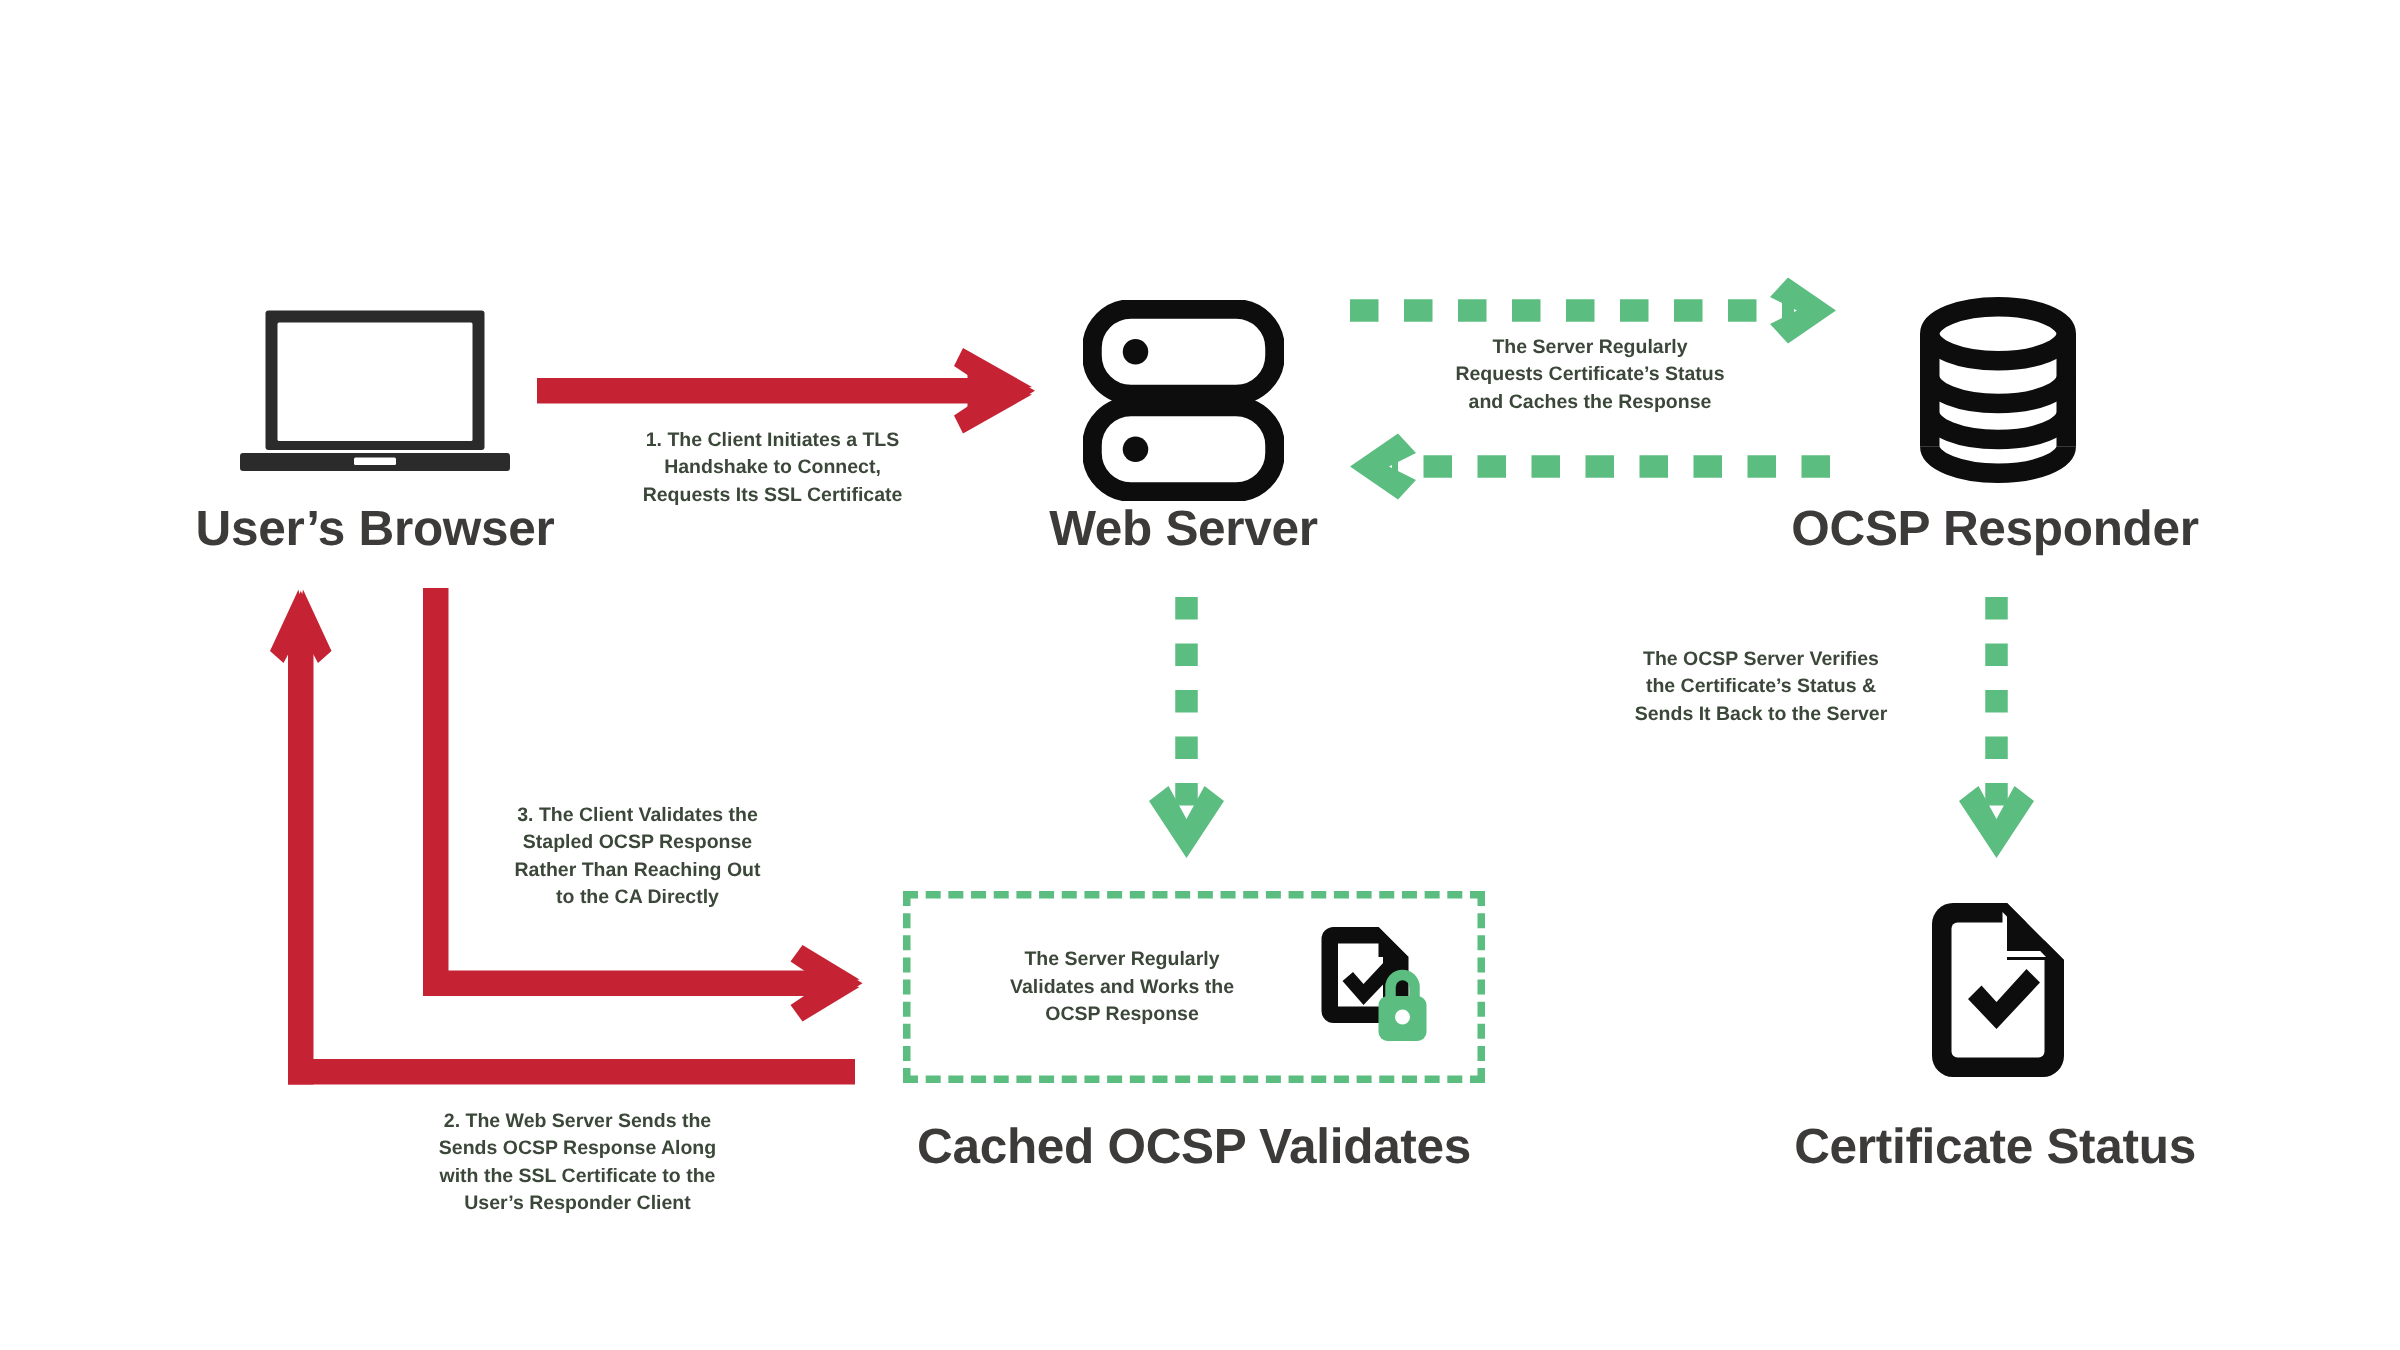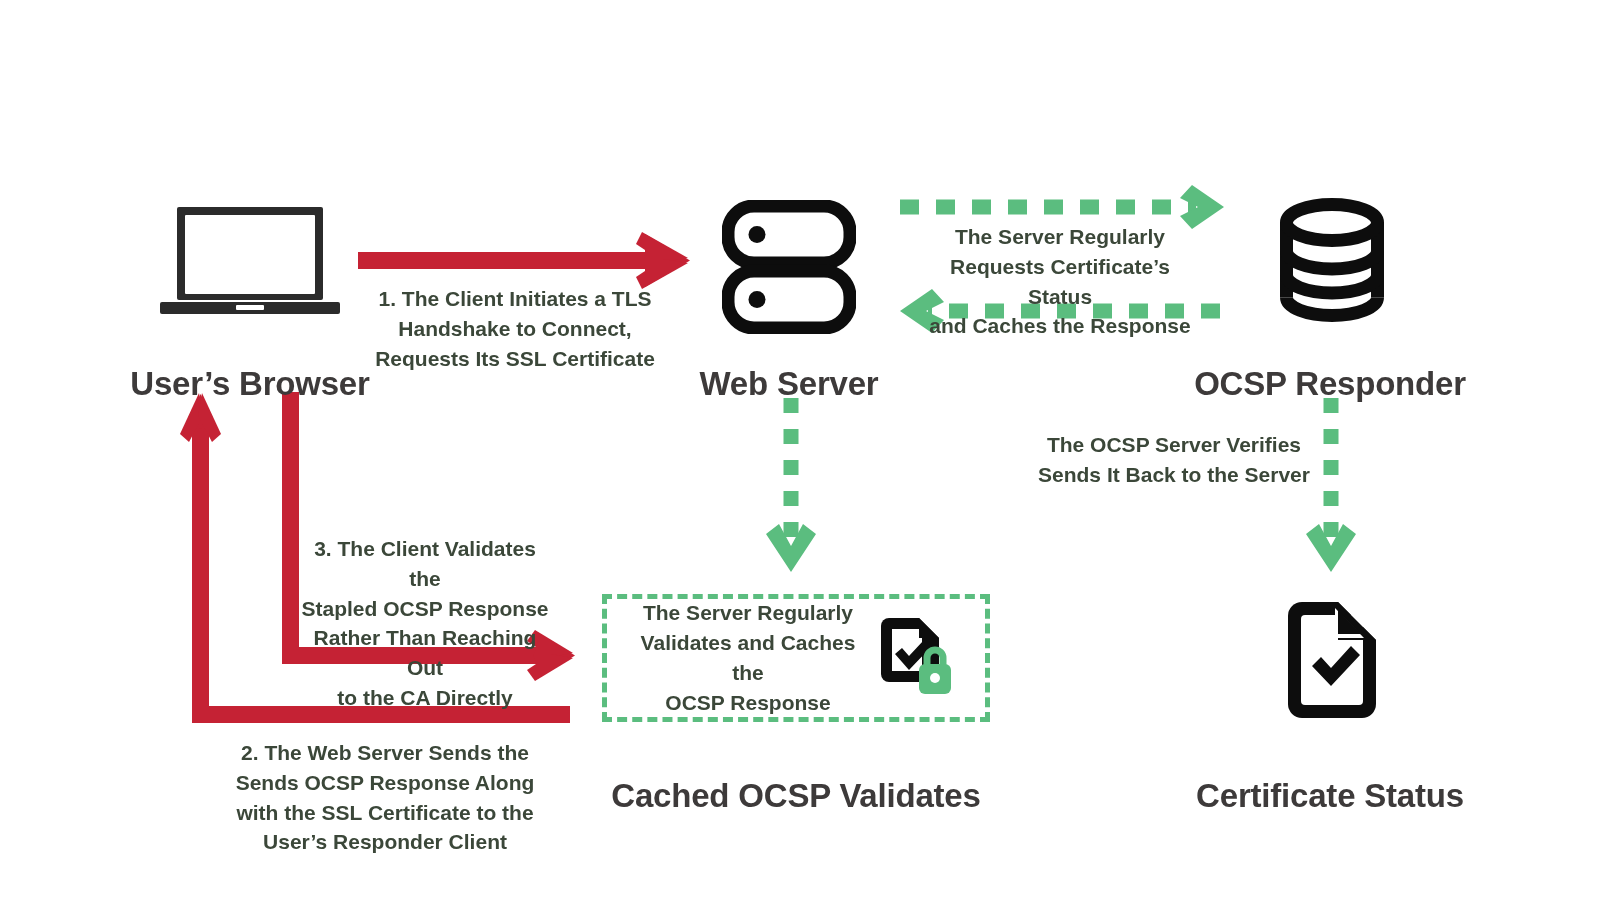--- a/index.html
+++ b/index.html
@@ -35,26 +35,25 @@
   }
 
   
   .node-label {
     font-size: 33px;
     font-weight: bold;
     color: #3d3a3a;
     text-align: center;
     white-space: nowrap;
     letter-spacing: -0.2px;
-    margin-top: 32px;
   }
 
   
   .step-text {
-    font-size: 21px;
+    font-size: 13px;
     font-weight: bold;
     color: #3b4739;
     text-align: center;
     line-height: 1.42;
   }
   .step-text .ln { display: block; }
 
   
   #arrows {
     left: 0; top: 0;
@@ -173,21 +172,21 @@
         </g>
       </svg>
     </span>
   </div>
   <div class="abs node-label" style="left:1130px; top:333px; width:400px;">OCSP Responder</div>
 
   <div class="abs" id="cached-box">
     <div id="cached-box-inner">
       <div class="step-text" id="cached-box-text">
         <span class="ln">The Server Regularly</span>
-        <span class="ln">Validates and Caches the</span>
+        <span class="ln">Validates and Works the</span>
         <span class="ln">OCSP Response</span>
       </div>
       <span class="icon-wrap">
         <svg width="78" height="80" viewBox="0 0 78 80" xmlns="http://www.w3.org/2000/svg">
           <path d="M6 8 a8 8 0 0 1 8-8 h30 l20 20 v36 a8 8 0 0 1 -8 8 h-42 a8 8 0 0 1 -8 -8 z" fill="#0d0d0d"></path>
           <rect x="17" y="11" width="30" height="42" fill="#ffffff"></rect>
           <path d="M44 0 L44 20 L64 20 Z" fill="#0d0d0d"></path>
           <path d="M20 36 l7 -6 l7 8 l14 -15 l7 7 l-21 22 z" fill="#0d0d0d"></path>
           <rect x="44" y="46" width="32" height="30" rx="6" fill="#5bbd7f"></rect>
           <path d="M52 48 v-8 a8 8 0 0 1 16 0 v8" fill="none" stroke="#5bbd7f" stroke-width="7"></path>
@@ -233,16 +232,17 @@
   </div>
 
   <div class="abs step-text" style="left:916px; top:222px; width:288px;">
     <span class="ln">The Server Regularly</span>
     <span class="ln">Requests Certificate’s Status</span>
     <span class="ln">and Caches the Response</span>
   </div>
 
   <div class="abs step-text" style="left:1038px; top:430px; width:272px;">
     <span class="ln">The OCSP Server Verifies</span>
+    <span class="ln">the Certificate’s Status &amp;</span>
     <span class="ln">Sends It Back to the Server</span>
   </div>
 
 </div>
 
 </body></html>

